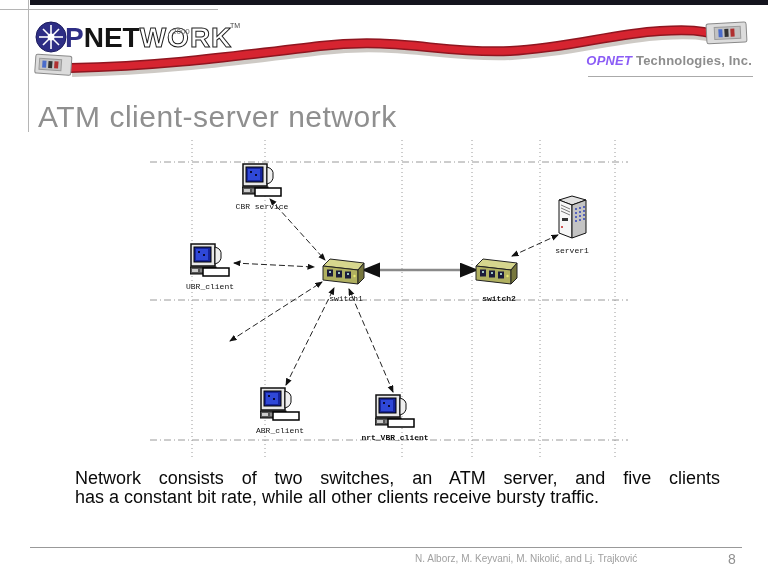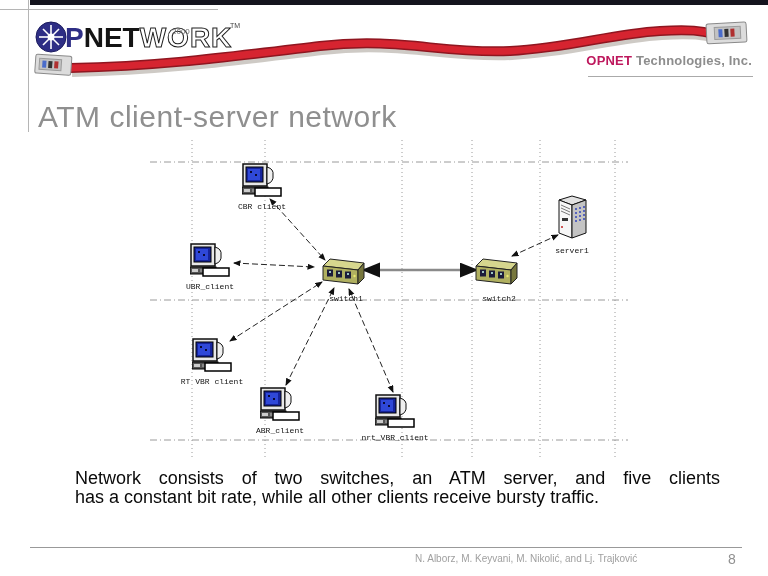--- a/index.html
+++ b/index.html
@@ -4,21 +4,21 @@
 <style>
   html,body{margin:0;padding:0;background:#fff;}
   .slide{position:relative;width:768px;height:576px;background:#fff;
          font-family:"Liberation Sans",sans-serif;overflow:hidden;}
 
   
   .topbar{position:absolute;left:30px;top:0;width:738px;height:5px;background:#14141e;}
   .vrule{position:absolute;left:28px;top:0;width:1px;height:132px;background:#b5b5b5;}
   .hrule{position:absolute;left:0;top:9px;width:218px;height:1px;background:#b5b5b5;}
   .company{position:absolute;right:16px;top:53px;font-size:13px;font-weight:bold;letter-spacing:.2px;}
-  .company .brand{color:#be185d;}
+  .company .brand{color:#8b5cf6;font-style:italic;}
   .company .rest{color:#8d8d8d;}
   .company-rule{position:absolute;left:588px;top:76px;width:165px;height:1px;background:#aaa;}
 
   .cable-svg{position:absolute;left:0;top:0;width:768px;height:96px;}
   .logo-svg{position:absolute;left:34px;top:12px;width:210px;height:44px;}
 
   .page-title{position:absolute;left:38px;top:100px;font-size:30px;color:#8f8f8f;
               letter-spacing:.5px;}
 
   
@@ -127,72 +127,57 @@
         <rect x="4" y="4" width="17" height="15" fill="#16249c" stroke="#000"></rect>
         <rect x="6" y="6" width="12" height="11" fill="#2f48d8"></rect>
         <rect x="8" y="8" width="2" height="2" fill="#0a0a33"></rect>
           <rect x="13" y="11" width="2" height="2" fill="#0a0a33"></rect>
         <path d="M25 4 Q32 6 31 12 Q32 19 25 21 Z" fill="#f0f0f0" stroke="#111"></path>
         <rect x="0" y="24" width="26" height="7" fill="#555" stroke="#000"></rect>
         <rect x="2" y="26" width="6" height="3" fill="#ccc"></rect>
           <rect x="10" y="26" width="3" height="3" fill="#888"></rect>
         <rect x="13" y="25" width="26" height="8" fill="#fff" stroke="#000" stroke-width="1.5"></rect>
       </svg>
-      <div class="nlabel">CBR client</div>
+      <div class="nlabel">CBR service</div>
     </div>
 
     <div class="node" style="left:60px;top:108px;">
       <svg width="40" height="34" viewBox="0 0 40 34">
         <rect x="1" y="1" width="24" height="22" fill="#e8e8e8" stroke="#111" stroke-width="1.5"></rect>
         <rect x="4" y="4" width="17" height="15" fill="#16249c" stroke="#000"></rect>
         <rect x="6" y="6" width="12" height="11" fill="#2f48d8"></rect>
         <rect x="8" y="8" width="2" height="2" fill="#0a0a33"></rect>
           <rect x="13" y="11" width="2" height="2" fill="#0a0a33"></rect>
         <path d="M25 4 Q32 6 31 12 Q32 19 25 21 Z" fill="#f0f0f0" stroke="#111"></path>
         <rect x="0" y="24" width="26" height="7" fill="#555" stroke="#000"></rect>
         <rect x="2" y="26" width="6" height="3" fill="#ccc"></rect>
           <rect x="10" y="26" width="3" height="3" fill="#888"></rect>
         <rect x="13" y="25" width="26" height="8" fill="#fff" stroke="#000" stroke-width="1.5"></rect>
       </svg>
       <div class="nlabel">UBR_client</div>
     </div>
 
-    <div class="node" style="left:62px;top:203px;">
-      <svg width="40" height="34" viewBox="0 0 40 34">
-        <rect x="1" y="1" width="24" height="22" fill="#e8e8e8" stroke="#111" stroke-width="1.5"></rect>
-        <rect x="4" y="4" width="17" height="15" fill="#16249c" stroke="#000"></rect>
-        <rect x="6" y="6" width="12" height="11" fill="#2f48d8"></rect>
-        <rect x="8" y="8" width="2" height="2" fill="#0a0a33"></rect>
-          <rect x="13" y="11" width="2" height="2" fill="#0a0a33"></rect>
-        <path d="M25 4 Q32 6 31 12 Q32 19 25 21 Z" fill="#f0f0f0" stroke="#111"></path>
-        <rect x="0" y="24" width="26" height="7" fill="#555" stroke="#000"></rect>
-        <rect x="2" y="26" width="6" height="3" fill="#ccc"></rect>
-          <rect x="10" y="26" width="3" height="3" fill="#888"></rect>
-        <rect x="13" y="25" width="26" height="8" fill="#fff" stroke="#000" stroke-width="1.5"></rect>
-      </svg>
-      <div class="nlabel">RT VBR client</div>
-    </div>
 
     <div class="node" style="left:130px;top:252px;">
       <svg width="40" height="34" viewBox="0 0 40 34">
         <rect x="1" y="1" width="24" height="22" fill="#e8e8e8" stroke="#111" stroke-width="1.5"></rect>
         <rect x="4" y="4" width="17" height="15" fill="#16249c" stroke="#000"></rect>
         <rect x="6" y="6" width="12" height="11" fill="#2f48d8"></rect>
         <rect x="8" y="8" width="2" height="2" fill="#0a0a33"></rect>
           <rect x="13" y="11" width="2" height="2" fill="#0a0a33"></rect>
         <path d="M25 4 Q32 6 31 12 Q32 19 25 21 Z" fill="#f0f0f0" stroke="#111"></path>
         <rect x="0" y="24" width="26" height="7" fill="#555" stroke="#000"></rect>
         <rect x="2" y="26" width="6" height="3" fill="#ccc"></rect>
           <rect x="10" y="26" width="3" height="3" fill="#888"></rect>
         <rect x="13" y="25" width="26" height="8" fill="#fff" stroke="#000" stroke-width="1.5"></rect>
       </svg>
       <div class="nlabel">ABR_client</div>
     </div>
 
-    <div class="node" style="left:245px;top:259px;">
+    <div class="node" style="left:245px;top:259px;font-weight:bold;">
       <svg width="40" height="34" viewBox="0 0 40 34">
         <rect x="1" y="1" width="24" height="22" fill="#e8e8e8" stroke="#111" stroke-width="1.5"></rect>
         <rect x="4" y="4" width="17" height="15" fill="#16249c" stroke="#000"></rect>
         <rect x="6" y="6" width="12" height="11" fill="#2f48d8"></rect>
         <rect x="8" y="8" width="2" height="2" fill="#0a0a33"></rect>
           <rect x="13" y="11" width="2" height="2" fill="#0a0a33"></rect>
         <path d="M25 4 Q32 6 31 12 Q32 19 25 21 Z" fill="#f0f0f0" stroke="#111"></path>
         <rect x="0" y="24" width="26" height="7" fill="#555" stroke="#000"></rect>
         <rect x="2" y="26" width="6" height="3" fill="#ccc"></rect>
           <rect x="10" y="26" width="3" height="3" fill="#888"></rect>
@@ -210,21 +195,21 @@
           <circle cx="8" cy="17" r="1" fill="#cfe"></circle>
         <rect x="14" y="15.5" width="6" height="7" fill="#1b1b3a"></rect>
           <circle cx="17" cy="18" r="1" fill="#cfe"></circle>
         <rect x="23" y="16.5" width="6" height="7" fill="#1b1b3a"></rect>
           <circle cx="26" cy="19" r="1" fill="#cfe"></circle>
         <circle cx="32.5" cy="21" r="1.2" fill="#e8e870"></circle>
       </svg>
       <div class="nlabel">switch1</div>
     </div>
 
-    <div class="node" style="left:349px;top:120px;">
+    <div class="node" style="left:349px;top:120px;font-weight:bold;">
       <svg width="48" height="34" viewBox="0 0 48 34">
         <polygon points="8,4 42,8 36,15 1,11" fill="#d6d68e" stroke="#222"></polygon>
         <polygon points="1,11 36,15 36,29 1,25" fill="#b0b060" stroke="#222"></polygon>
         <polygon points="36,15 42,8 42,23 36,29" fill="#77773d" stroke="#222"></polygon>
         <rect x="5" y="14.5" width="6" height="7" fill="#1b1b3a"></rect>
           <circle cx="8" cy="17" r="1" fill="#cfe"></circle>
         <rect x="14" y="15.5" width="6" height="7" fill="#1b1b3a"></rect>
           <circle cx="17" cy="18" r="1" fill="#cfe"></circle>
         <rect x="23" y="16.5" width="6" height="7" fill="#1b1b3a"></rect>
           <circle cx="26" cy="19" r="1" fill="#cfe"></circle>

